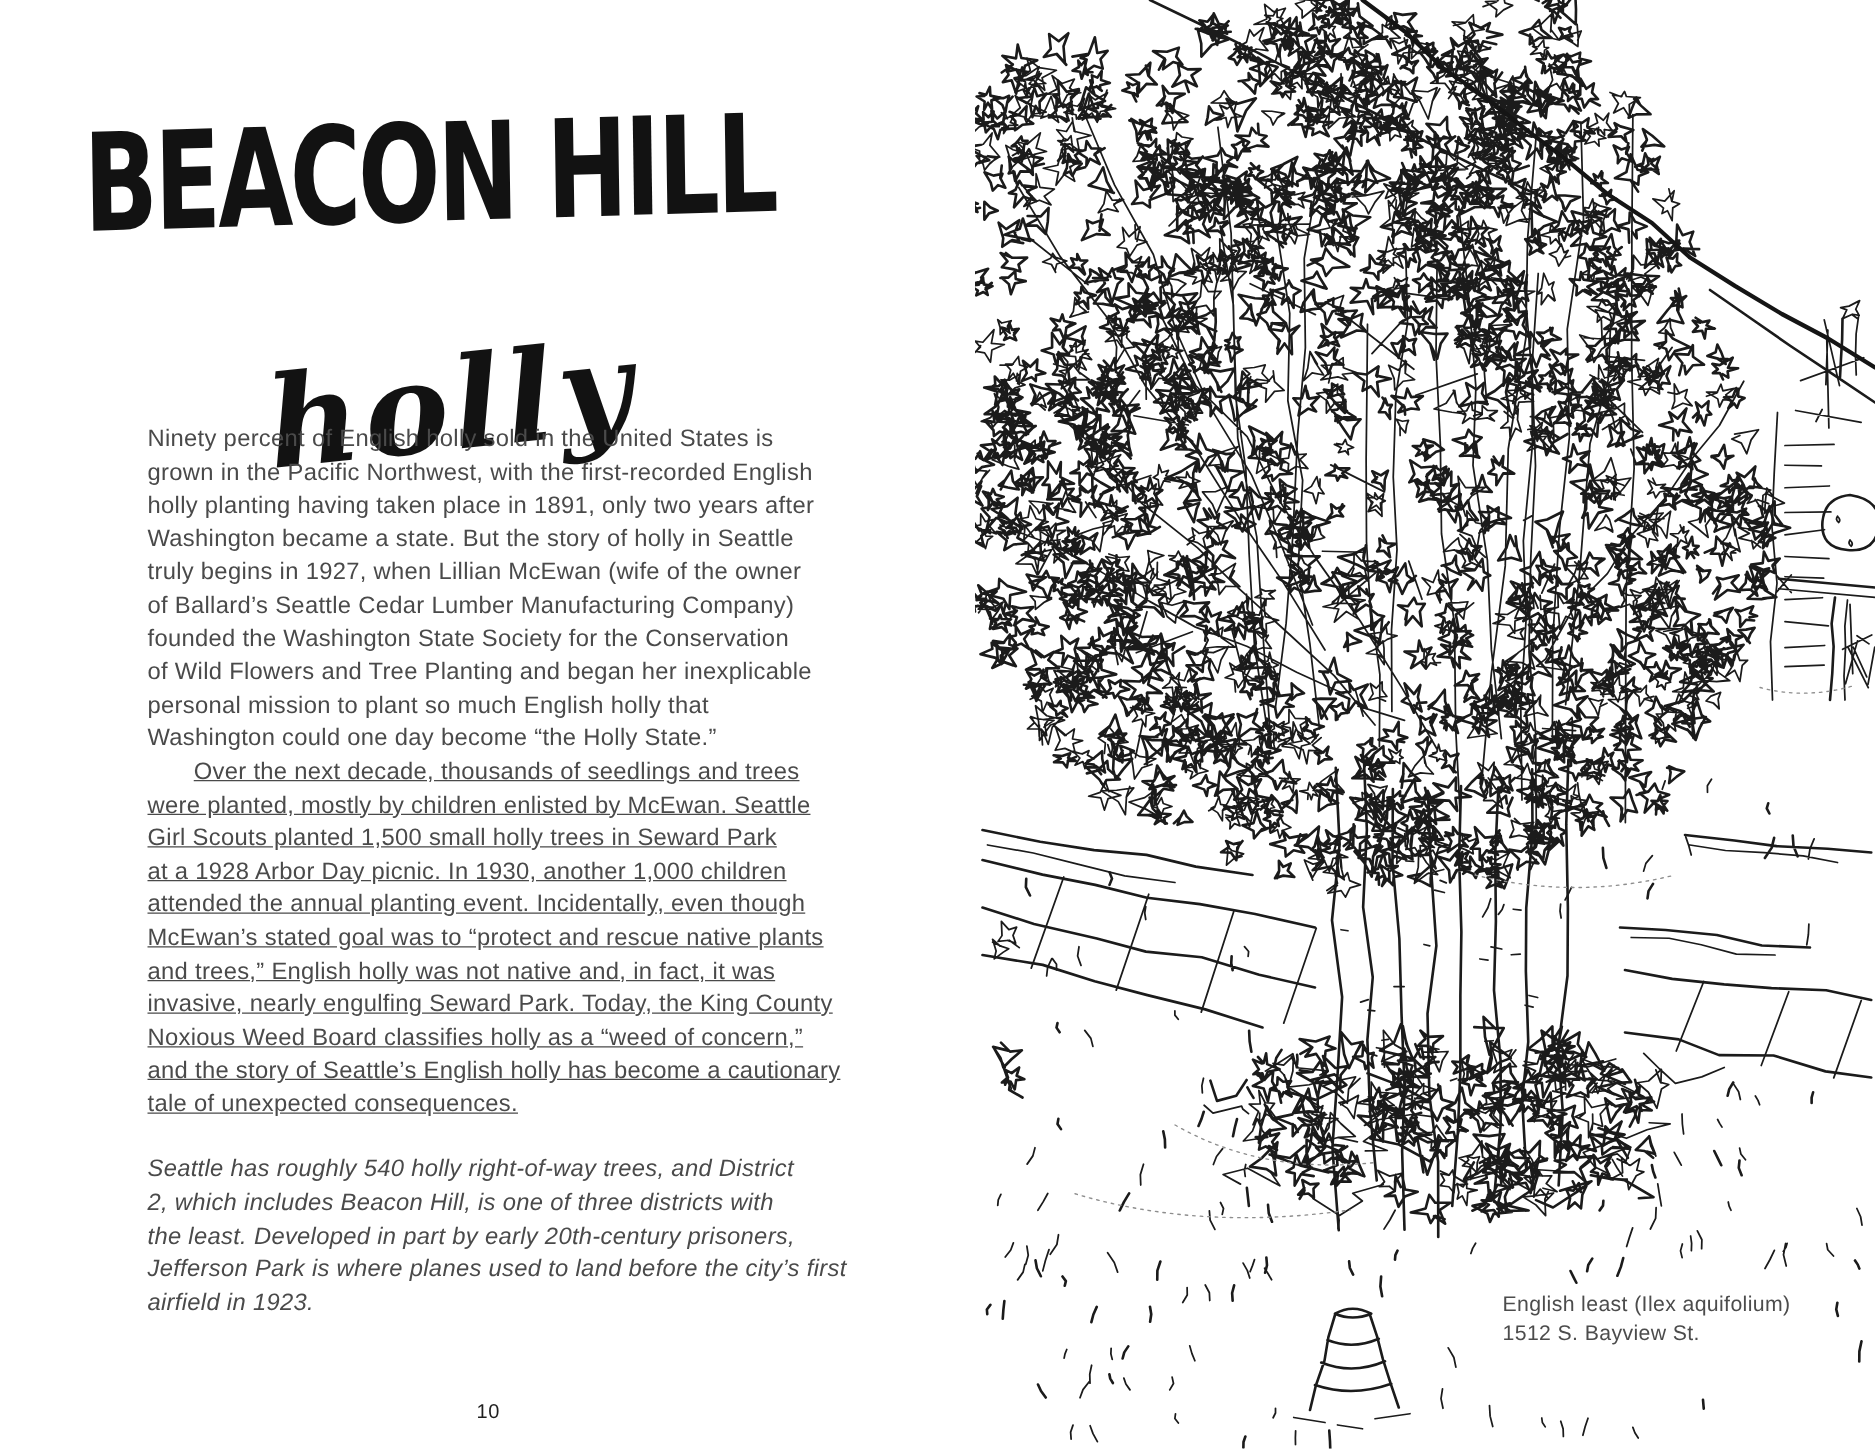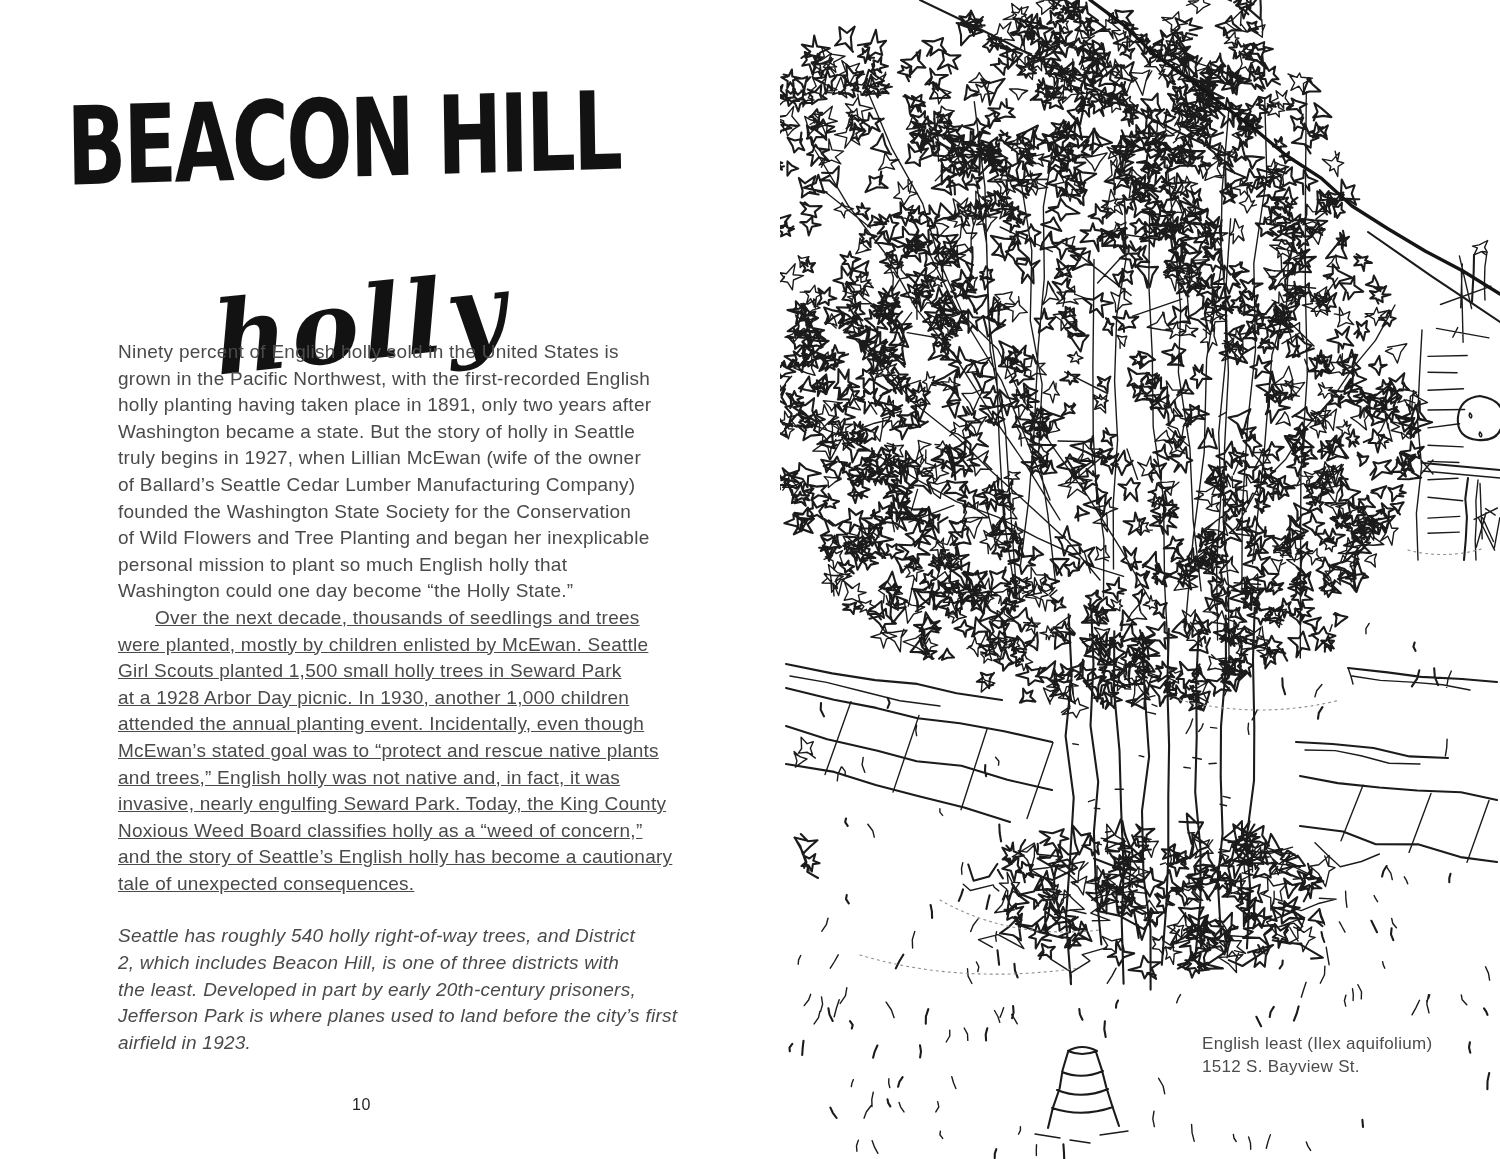--- a/index.html
+++ b/index.html
@@ -16,21 +16,21 @@
       font-family:"DejaVu Serif",serif;font-style:italic;font-weight:bold;
       font-size:101px;letter-spacing:4px;color:#121212;
       transform:rotate(-6deg);transform-origin:top left;white-space:nowrap;}
 
   .text-col{position:absolute;left:118px;top:339px;width:562px;
       font-size:19px;line-height:26.6px;letter-spacing:0.25px;color:#4a4a4a;}
   .text-col p{margin:0;white-space:pre-line;}
   .para-2{text-indent:37px;text-decoration:underline;}
   .note{margin-top:26px !important;font-style:italic;}
 
-  .folio{position:absolute;left:352px;top:1096px;width:48px;text-align:left;
+  .folio{position:absolute;left:352px;top:1121px;width:48px;text-align:right;
       font-size:16px;color:#1f1f1f;letter-spacing:0.5px;}
 
   
   .illo{position:absolute;left:780px;top:0;width:720px;height:1159px;}
   .caption{position:absolute;left:1202px;top:1033px;width:300px;
       font-size:17px;line-height:22.5px;letter-spacing:0.3px;color:#4c4c4c;}
   .caption .sp{}
 </style>
 </head>
 <body>

